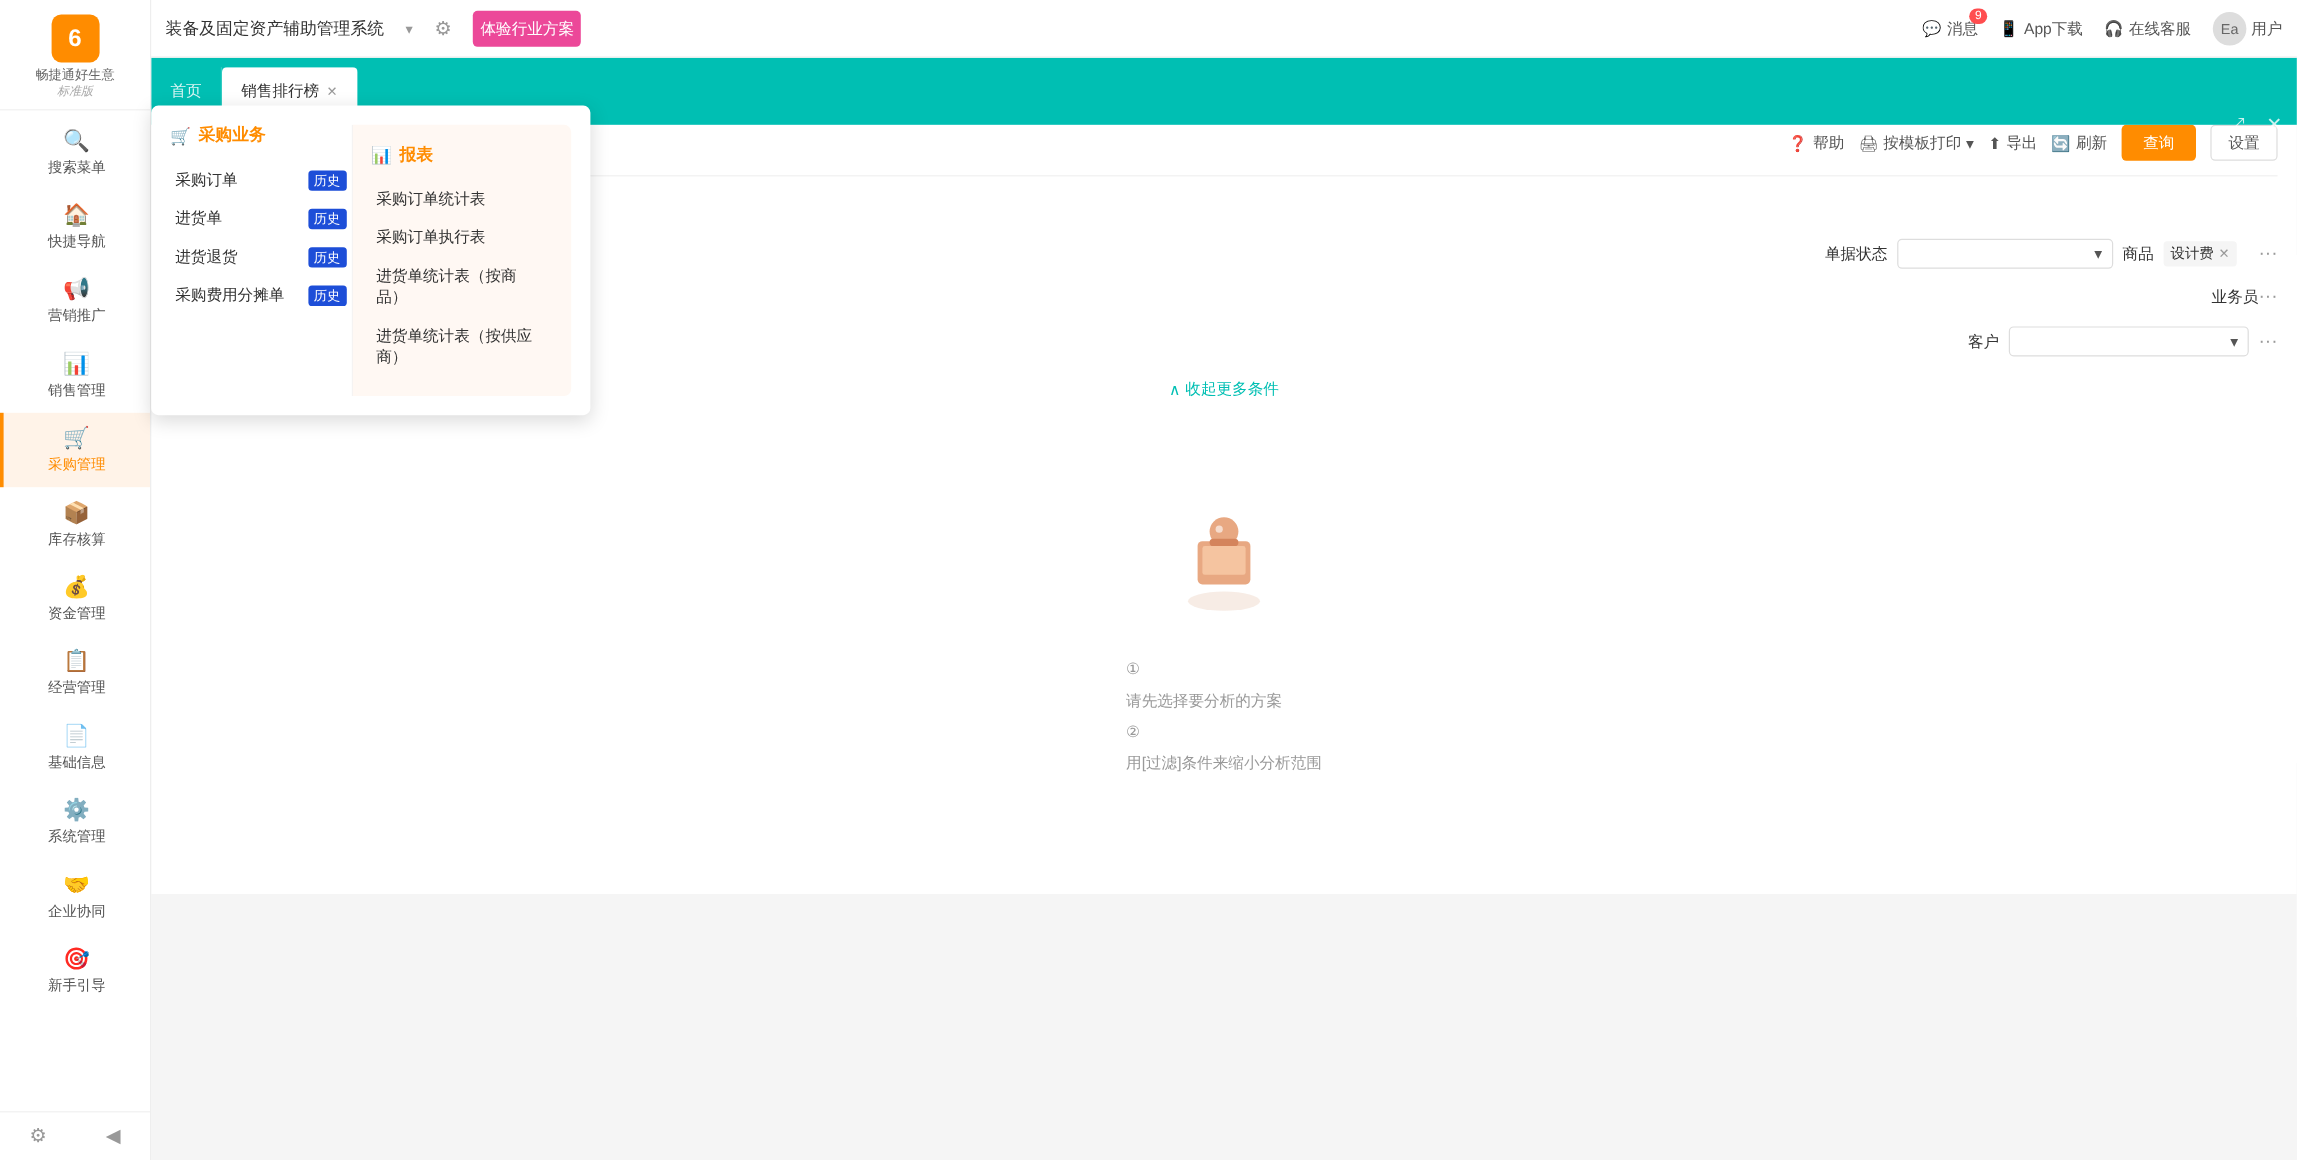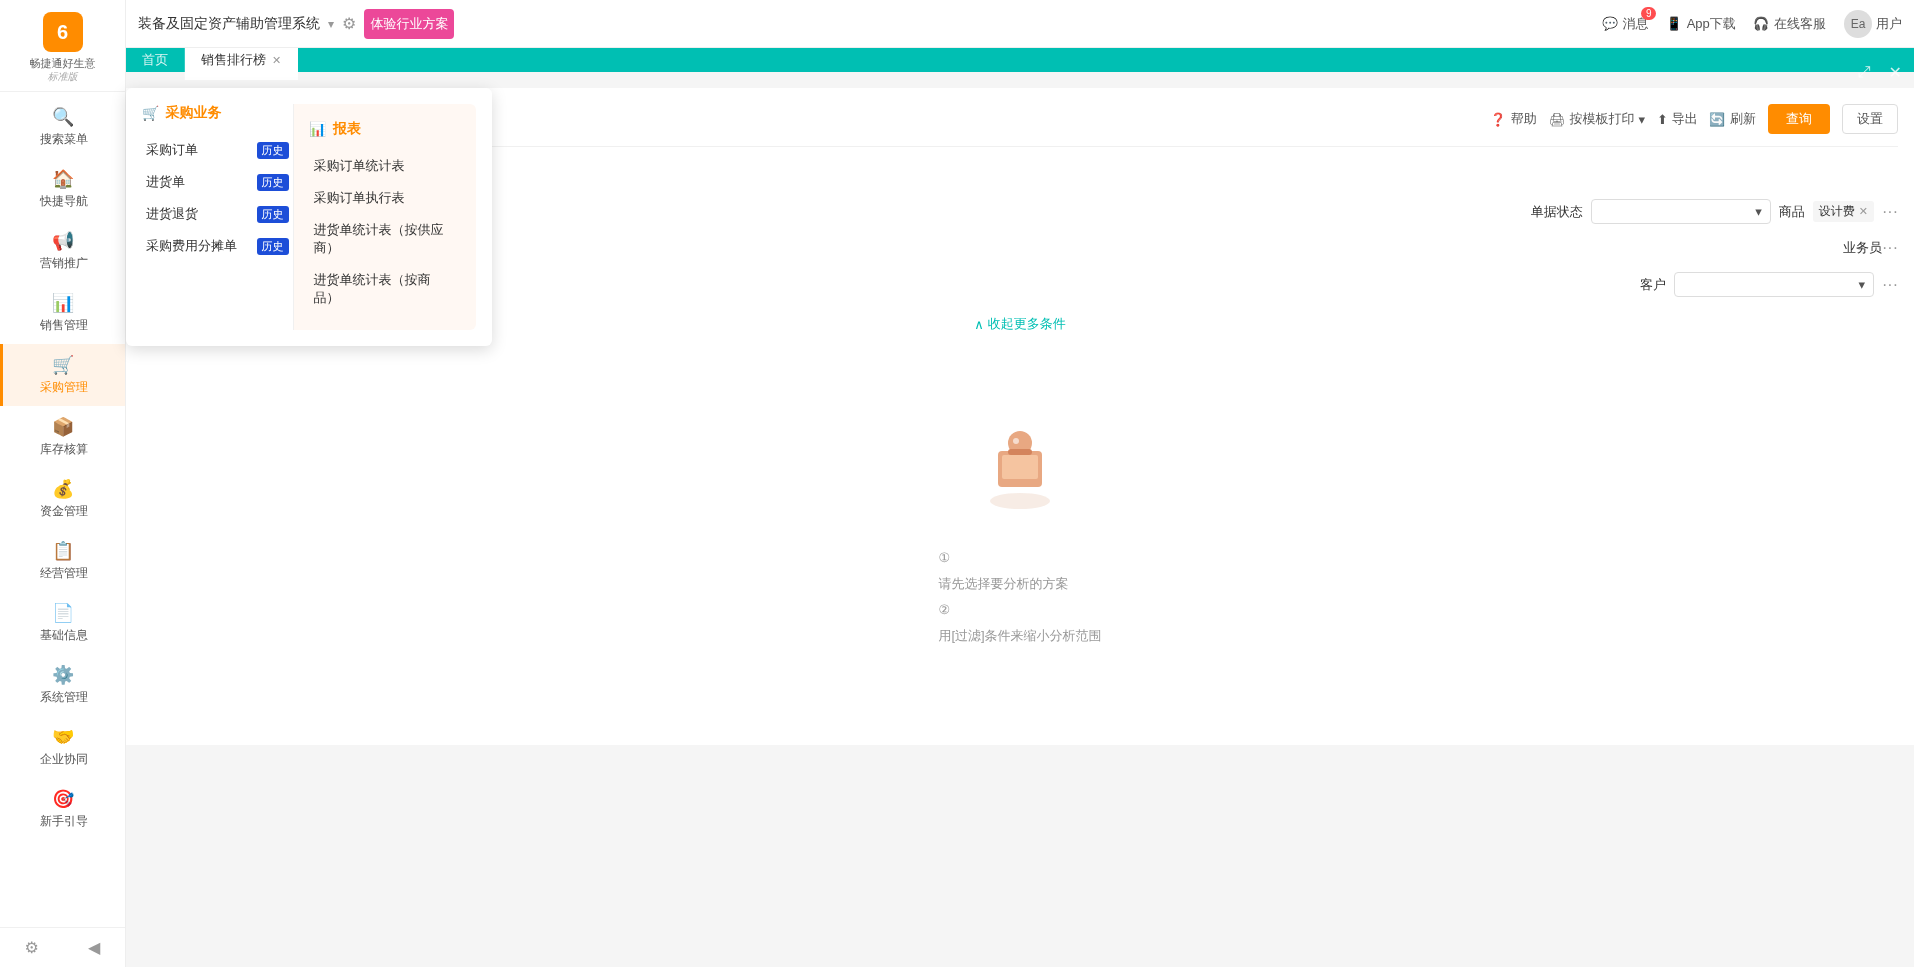--- a/index.html
+++ b/index.html
@@ -38,36 +38,36 @@
     }
     .sidebar-bottom-btn { cursor: pointer; color: #999; font-size: 16px; }
 
     
     .header {
       position: fixed; left: 126px; top: 0; right: 0; height: 48px;
       background: #fff; border-bottom: 1px solid #eee;
       display: flex; align-items: center; padding: 0 12px; z-index: 99;
       justify-content: space-between;
     }
-    .header-left { display: flex; align-items: center; gap: 8px; }
+    .header-left { display: flex; align-items: center; gap: 18px; }
     .header-title { font-size: 14px; color: #333; }
     .header-dropdown { cursor: pointer; color: #999; font-size: 12px; }
     .header-settings { cursor: pointer; color: #999; font-size: 16px; }
     .header-btn {
       background: #ec4899; color: #fff; border: none; border-radius: 4px;
       padding: 6px 6px; font-size: 13px; cursor: pointer;
     }
     .header-right { display: flex; align-items: center; gap: 18px; }
     .header-right-item { display: flex; align-items: center; gap: 4px; font-size: 13px; color: #555; cursor: pointer; position: relative; }
     .badge { background: #ff4d4f; color: #fff; border-radius: 10px; font-size: 10px; padding: 1px 5px; position: absolute; top: -8px; right: -8px; }
     .avatar { width: 28px; height: 28px; border-radius: 50%; background: #ddd; display: flex; align-items: center; justify-content: center; font-size: 12px; color: #666; }
 
     
     .tabs-bar {
-      position: fixed; left: 126px; top: 48px; right: 0; height: 24px;
+      position: fixed; left: 126px; top: 48px; right: 0; height: 56px;
       background: #00bfb3; display: flex; align-items: center; z-index: 98;
     }
     .tab {
       height: 40px; padding: 0 16px; display: flex; align-items: center;
       font-size: 13px; cursor: pointer; color: rgba(255,255,255,0.85);
       border-right: 1px solid rgba(255,255,255,0.2);
     }
     .tab.active { background: #fff; color: #333; border-radius: 4px 4px 0 0; }
     .tab-close { margin-left: 6px; font-size: 11px; cursor: pointer; color: #999; }
     .tab-close-x {
@@ -303,21 +303,21 @@
       <span style="color:#999;font-size:13px;">— 2024-12-31</span>
 
       <div style="margin-left:auto;display:flex;align-items:center;gap:8px;margin-top:40px;">
         <span class="filter-label">单据状态</span>
         <div class="filter-control">
           <span style="flex:1;"></span>
           <span>▾</span>
         </div>
 
         <span class="filter-label">商品</span>
-        <div style="display:flex;align-items:center;gap:8px;">
+        <div style="display:flex;align-items:center;gap:18px;">
           <div class="filter-tag">
             <span>设计费</span>
             <span class="filter-tag-close">✕</span>
           </div>
           <span class="filter-dots">···</span>
         </div>
       </div>
     </div>
 
     <div class="filter-row">
@@ -399,20 +399,20 @@
         <span>📊</span>
         <span>报表</span>
       </div>
       <div class="dropdown-item">
         <span>采购订单统计表</span>
       </div>
       <div class="dropdown-item">
         <span>采购订单执行表</span>
       </div>
       <div class="dropdown-item">
+        <span>进货单统计表（按商品）</span>
+      </div>
+      <div class="dropdown-item">
         <span>进货单统计表（按供应商）</span>
       </div>
-      <div class="dropdown-item">
-        <span>进货单统计表（按商品）</span>
-      </div>
     </div>
   </div>
 </div>
 
 </body></html>

